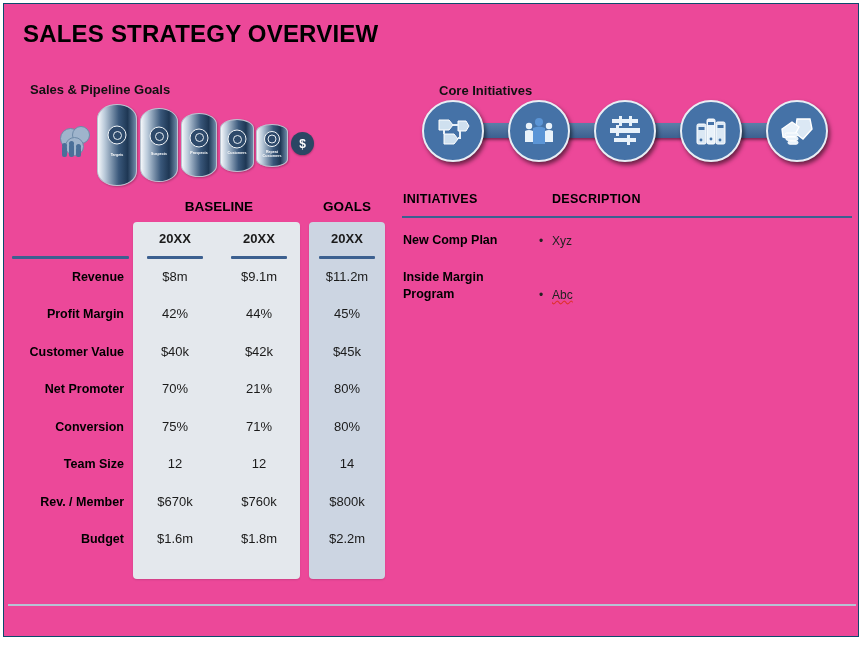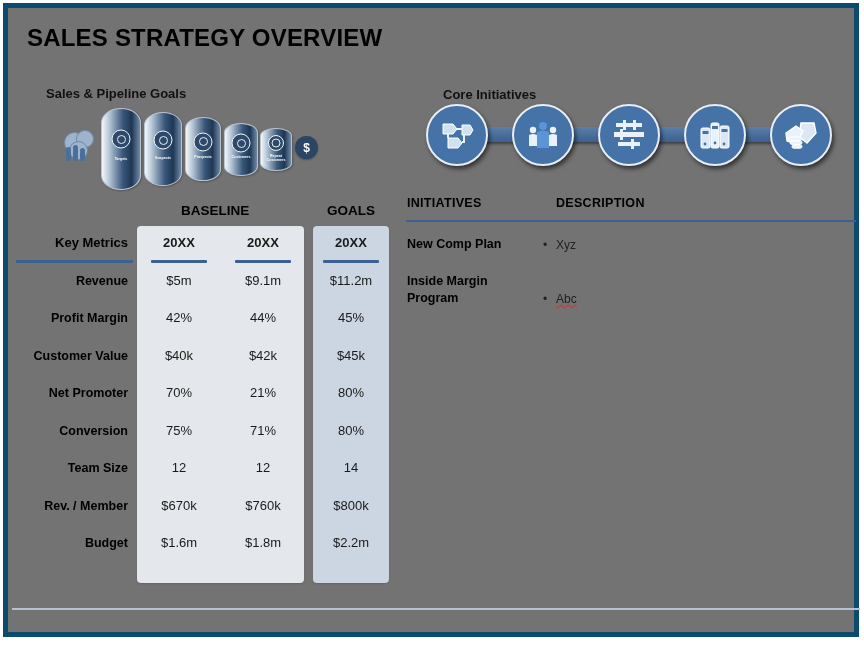--- a/index.html
+++ b/index.html
@@ -1,27 +1,27 @@
 <!DOCTYPE html>
 <html><head>
 <meta charset="utf-8">
 <style>
   html,body{margin:0;padding:0;background:#ffffff;}
   body{width:864px;height:648px;overflow:hidden;
        font-family:"Liberation Sans","DejaVu Sans",sans-serif;color:#000;}
   #page{position:absolute;left:3px;top:3px;width:856px;height:634px;
-        border:5px solid #0c4a6e;background:#737373;box-sizing:border-box;}
+        border:1px solid #0c4a6e;background:#ec4899;box-sizing:border-box;}
 
   
   #title{position:absolute;left:19px;top:16px;font-size:24px;font-weight:bold;
          letter-spacing:.2px;color:#000;}
 
   
   .sec-head{position:absolute;font-size:13px;font-weight:bold;color:#111;}
-  #funnel-head{left:38px;top:78px;}
+  #funnel-head{left:26px;top:78px;}
   #ci-head{left:435px;top:79px;}
 
   
   #funnel-wrap{position:absolute;left:55px;top:100px;width:270px;height:80px;}
   .fseg{position:absolute;border-radius:50%/18%;
         border:1px solid #b9c3cf;
         box-shadow:1px 1px 2px rgba(0,0,0,.25);}
   .fseg .glyph{position:absolute;left:50%;top:38%;transform:translate(-50%,-50%);
         width:17px;height:17px;border-radius:50%;border:1.4px solid #f2f5f8;
         background:#2e4a6b;}
@@ -35,21 +35,21 @@
   #people{position:absolute;left:0;top:22px;width:34px;height:36px;}
   .pcircle{position:absolute;border-radius:50%;background:#9fb4cc;
            border:1px solid #6d8aa8;}
   .pperson{position:absolute;background:#4a6f99;border-radius:2px;}
   #dollar{position:absolute;left:232px;top:28px;width:23px;height:23px;
           border-radius:50%;background:#2b4664;color:#fff;font-size:12px;
           font-weight:bold;display:flex;align-items:center;justify-content:center;
           box-shadow:0 1px 2px rgba(0,0,0,.3);}
 
   
-  #baseline-lbl{position:absolute;left:173px;top:195px;width:76px;text-align:left;
+  #baseline-lbl{position:absolute;left:173px;top:195px;width:76px;text-align:right;
                 font-size:13.5px;font-weight:bold;}
   #goals-lbl{position:absolute;left:309px;top:195px;width:68px;text-align:center;
              font-size:13.5px;font-weight:bold;}
   #panel-base{position:absolute;left:129px;top:218px;width:167px;height:357px;
               background:#e4e8ed;border-radius:4px;
               box-shadow:0 1px 2px rgba(0,0,0,.13);}
   #panel-goal{position:absolute;left:305px;top:218px;width:76px;height:357px;
               background:#ccd5e2;border-radius:4px;
               box-shadow:0 1px 2px rgba(0,0,0,.13);}
   #mtable{position:absolute;left:0;top:218px;width:390px;}
@@ -152,33 +152,32 @@
 
   <div id="baseline-lbl">BASELINE</div>
   <div id="goals-lbl">GOALS</div>
 
   <div id="panel-base"></div>
   <div id="panel-goal"></div>
 
   <div id="mtable">
 
     <div class="mrow head">
-      <div class="rlabel">Key Metrics</div>
       <div class="cell c0">20XX</div>
       <div class="cell c1">20XX</div>
       <div class="cell c2">20XX</div>
       <div class="uline" style="left:8px;top:34px;width:117px;"></div>
       <div class="uline" style="left:143px;top:34px;width:56px;"></div>
       <div class="uline" style="left:227px;top:34px;width:56px;"></div>
       <div class="uline" style="left:315px;top:34px;width:56px;"></div>
     </div>
 
     <div class="mrow">
       <div class="rlabel">Revenue</div>
-      <div class="cell c0">$5m</div>
+      <div class="cell c0">$8m</div>
       <div class="cell c1">$9.1m</div>
       <div class="cell c2">$11.2m</div>
     </div>
     <div class="mrow">
       <div class="rlabel">Profit Margin</div>
       <div class="cell c0">42%</div>
       <div class="cell c1">44%</div>
       <div class="cell c2">45%</div>
     </div>
     <div class="mrow">

